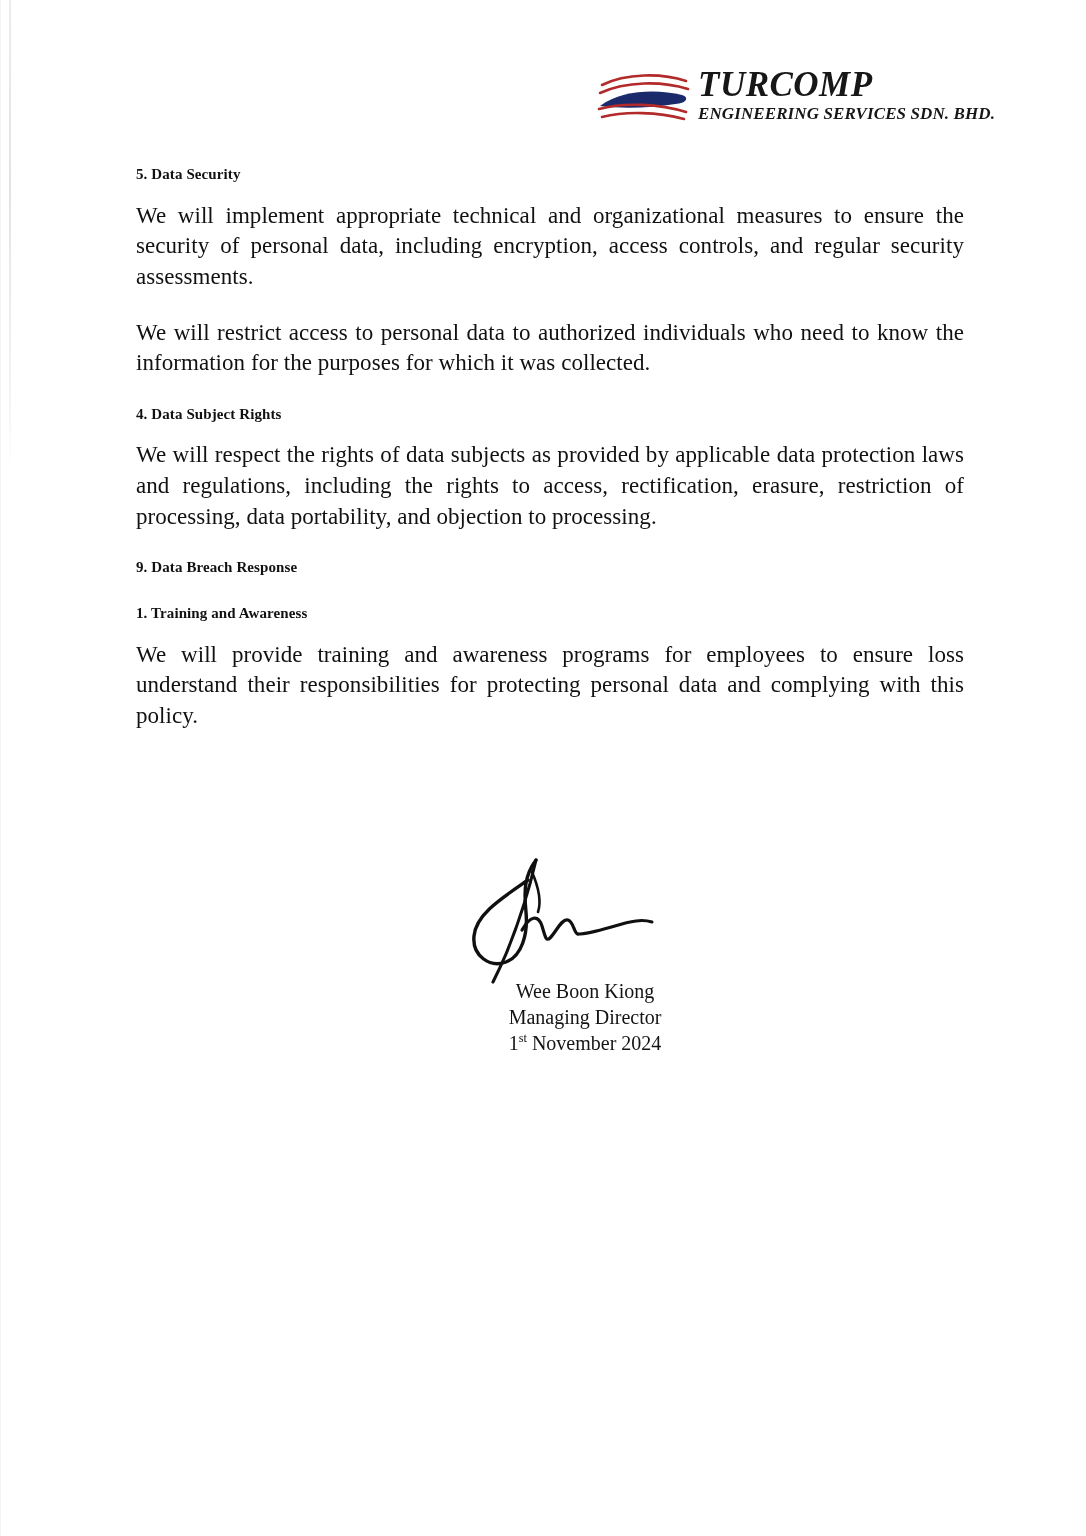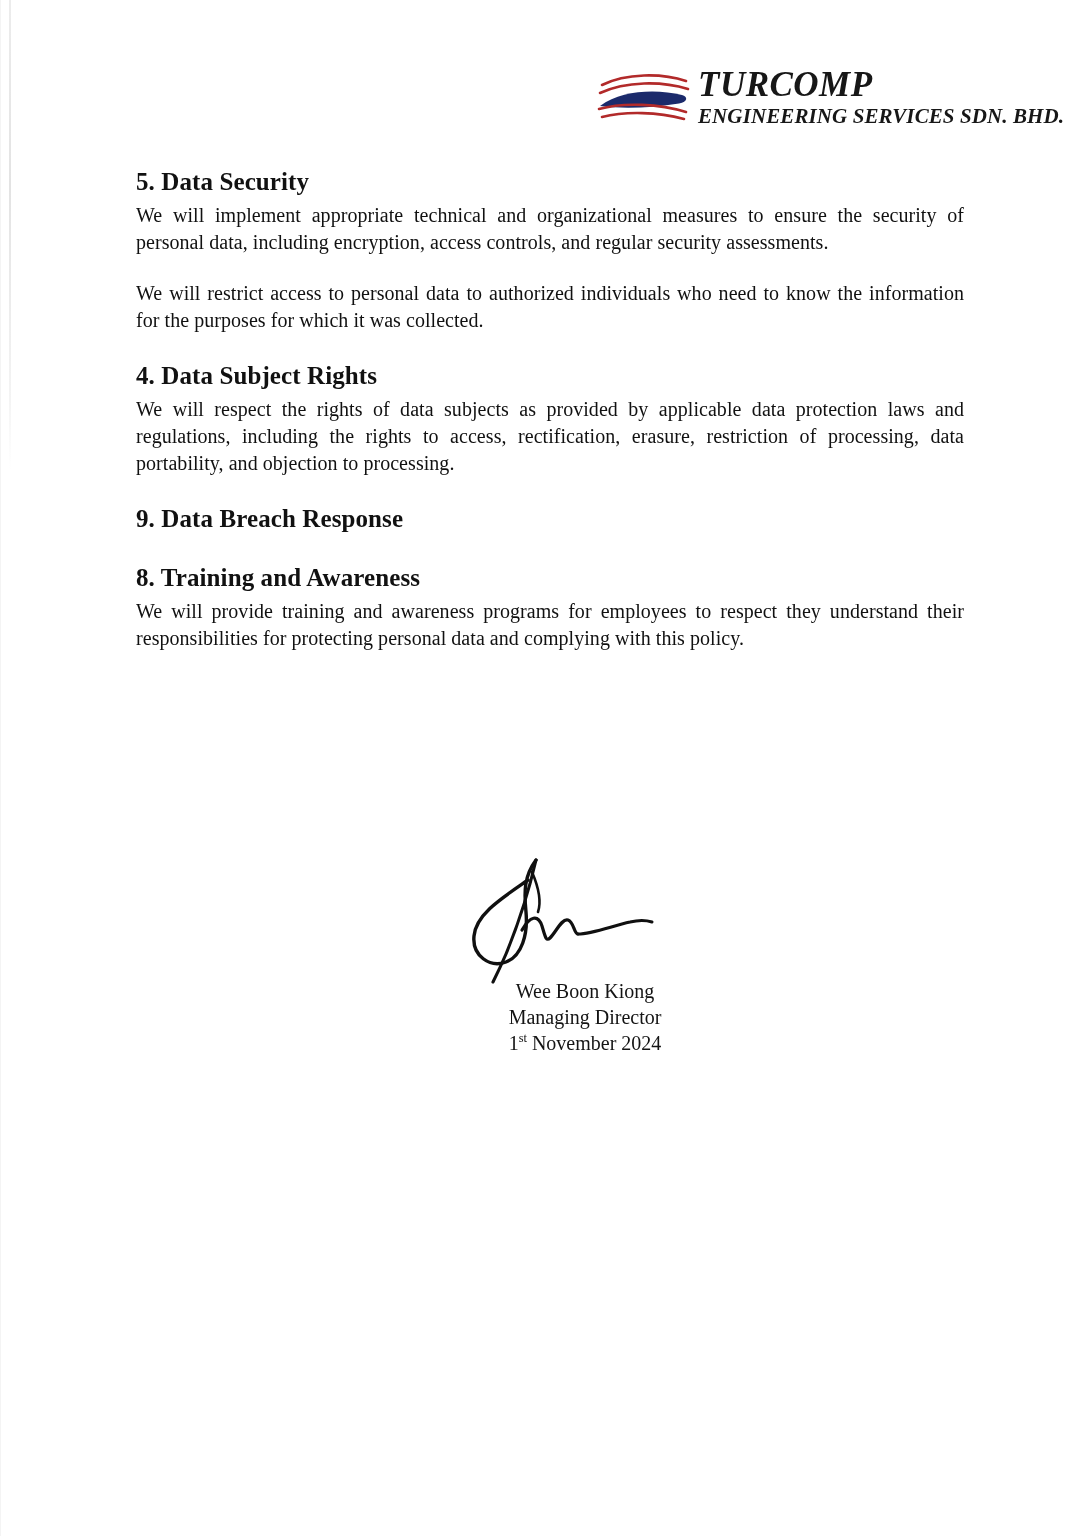--- a/index.html
+++ b/index.html
@@ -71,50 +71,50 @@
     font-size: 35px;
     letter-spacing: 0.5px;
     line-height: 0.98;
     color: #171717;
     white-space: nowrap;
   }
   .logo-sub {
     font-family: "Liberation Serif", "DejaVu Serif", serif;
     font-weight: bold;
     font-style: italic;
-    font-size: 21px;
+    font-size: 17px;
     letter-spacing: 0.1px;
     line-height: 1.15;
     margin-top: 2px;
     color: #171717;
     white-space: nowrap;
   }
 
   
   .content {
     position: absolute;
     left: 136px;
     top: 165px;
     width: 828px;
   }
   .section { margin: 0 0 0px 0; }
 
   h2.heading {
     font-family: "Liberation Serif", "DejaVu Serif", serif;
     font-weight: bold;
-    font-size: 25px;
+    font-size: 15px;
     line-height: 1.32;
     margin: 0 0 1px 0;
     letter-spacing: 0.1px;
   }
   p.para {
     font-family: "Liberation Serif", "DejaVu Serif", serif;
-    font-size: 20px;
+    font-size: 23px;
     line-height: 1.33;
-    margin: 4px 0 0 0;
+    margin: 16px 0 0 0;
     text-align: justify;
     text-justify: inter-word;
     letter-spacing: 0.05px;
   }
   p.para + p.para { margin-top: 25px; }
   .section + .section { margin-top: 26px; }
 
   
   .signature-block {
     position: absolute;
@@ -183,22 +183,22 @@
     <div class="section">
       <h2 class="heading">4. Data Subject Rights</h2>
       <p class="para">We will respect the rights of data subjects as provided by applicable data protection laws and regulations, including the rights to access, rectification, erasure, restriction of processing, data portability, and objection to processing.</p>
     </div>
 
     <div class="section">
       <h2 class="heading">9. Data Breach Response</h2>
     </div>
 
     <div class="section">
-      <h2 class="heading">8. Training and Awareness</h2>
-      <p class="para">We will provide training and awareness programs for employees to respect they understand their responsibilities for protecting personal data and complying with this policy.</p>
+      <h2 class="heading">1. Training and Awareness</h2>
+      <p class="para">We will provide training and awareness programs for employees to ensure loss understand their responsibilities for protecting personal data and complying with this policy.</p>
     </div>
 
 
   </div>
 
   <div class="signature-block">
     <svg class="signature-mark" viewBox="0 0 200 140" aria-hidden="true">
       <g fill="none" stroke="#101010" stroke-linecap="round" stroke-linejoin="round">
 
         <path d="M62 34 C 36 52, 10 68, 8 90 C 6 110, 24 122, 40 116 C 56 110, 62 88, 60 66 C 58 46, 58 30, 70 14" stroke-width="3.4"></path>

